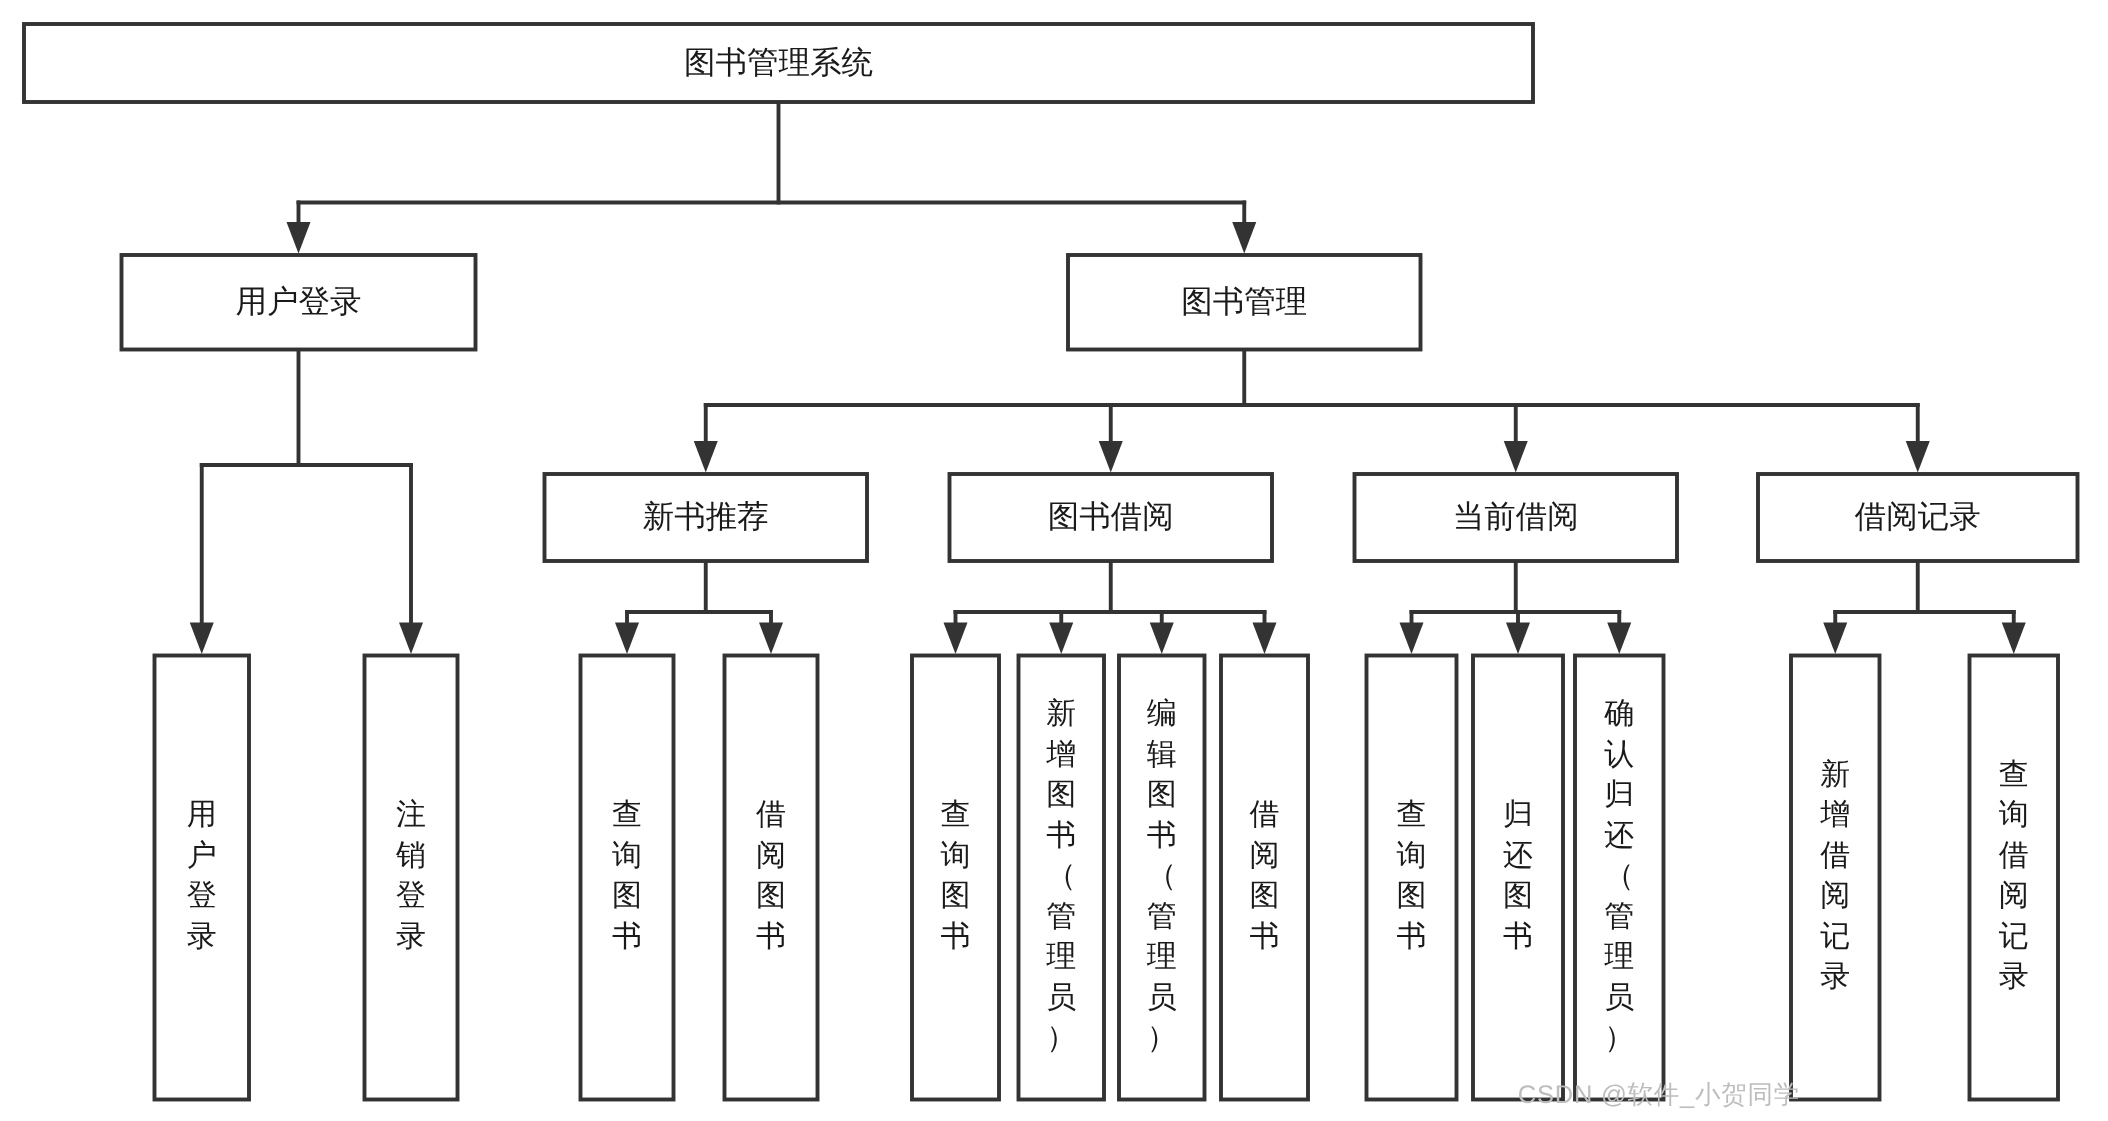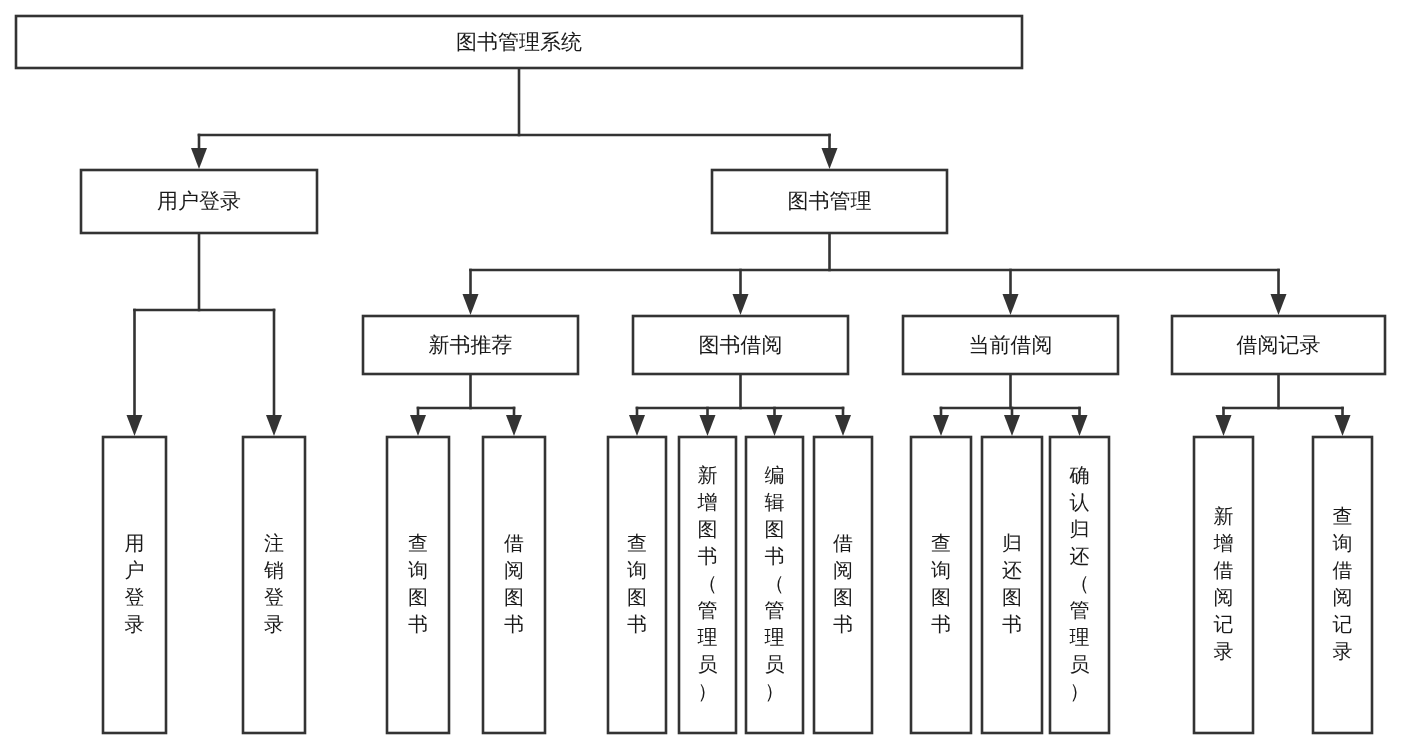--- a/index.html
+++ b/index.html
@@ -176,13 +176,14 @@
         <g>
           <rect class="node-box" x="1194" y="437" width="59" height="296"></rect>
           <text class="node-label vert" x="1223.5" y="517.5"><tspan x="1223.5" dy="0">新</tspan><tspan x="1223.5" dy="27">增</tspan><tspan x="1223.5" dy="27">借</tspan><tspan x="1223.5" dy="27">阅</tspan><tspan x="1223.5" dy="27">记</tspan><tspan x="1223.5" dy="27">录</tspan></text>
         </g>
         <g>
           <rect class="node-box" x="1313" y="437" width="59" height="296"></rect>
           <text class="node-label vert" x="1342.5" y="517.5"><tspan x="1342.5" dy="0">查</tspan><tspan x="1342.5" dy="27">询</tspan><tspan x="1342.5" dy="27">借</tspan><tspan x="1342.5" dy="27">阅</tspan><tspan x="1342.5" dy="27">记</tspan><tspan x="1342.5" dy="27">录</tspan></text>
         </g>
       </g>
   </svg>
+  <div class="watermark">CSDN @软件_小贺同学</div>
 </div>
 
 </body></html>

